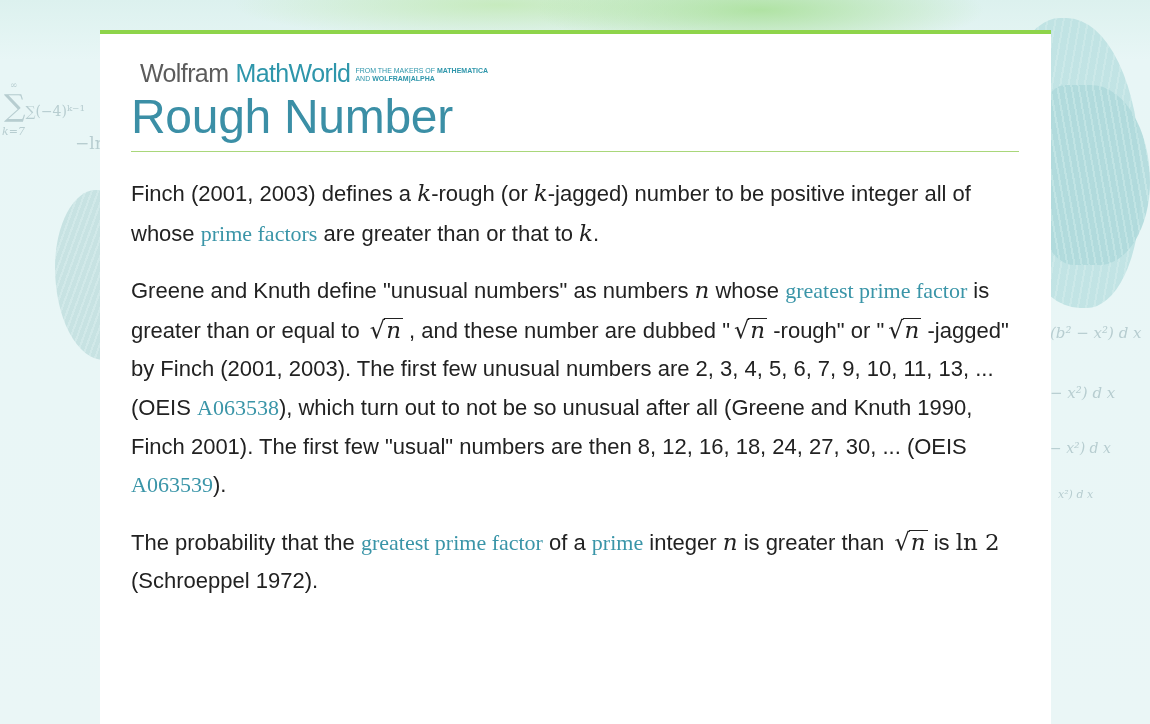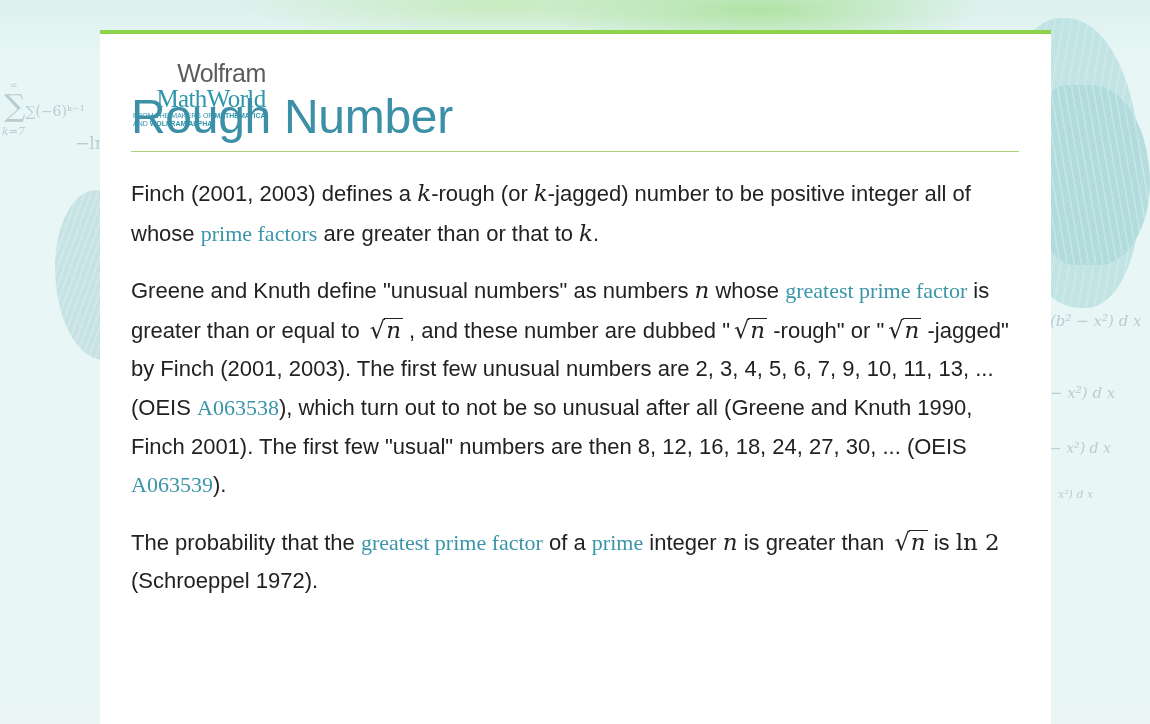--- a/index.html
+++ b/index.html
@@ -59,36 +59,35 @@
       left: 100px;
       top: 30px;
       width: 951px;
       height: 694px;
       background: #ffffff;
       border-top: 4px solid #8ed44a;
       box-sizing: border-box;
     }
     .logo {
       position: absolute;
-      left: 28px;
+      left: 40px;
       top: 26px;
       display: flex;
       align-items: flex-end;
       white-space: nowrap;
-      flex-direction: column;
     }
     .logo-wolfram {
       font-family: "Liberation Sans", sans-serif;
       font-size: 25px;
       color: #5c5c5c;
       letter-spacing: -0.6px;
       line-height: 26px;
     }
     .logo-mathworld {
-      font-family: Liberation Serif, serif;
+      font-family: Liberation Sans, sans-serif;
       font-size: 25px;
       color: #2e96ab;
       letter-spacing: -0.6px;
       line-height: 26px;
       margin-left: 7px;
     }
     .logo-tag {
       font-size: 7px;
       line-height: 8px;
       color: #2e96ab;
@@ -164,27 +163,27 @@
   </style>
 </head>
 <body>
 
 <div class="bg">
   <div class="bg-shape right1"></div>
   <div class="bg-shape right2"></div>
   <div class="bg-shape left1"></div>
 
   <div class="bg-math" style="left:4px; top:88px; font-size:20px; font-style:normal;">
-    <span style="font-size:30px;">∑</span><span style="font-size:14px;">∑(−6)ᵏ⁻¹</span>
+    <span style="font-size:30px;">∑</span><span style="font-size:14px;">∑(−4)ᵏ⁻¹</span>
   </div>
   <div class="bg-math" style="left:10px; top:80px; font-size:9px;">∞</div>
   <div class="bg-math" style="left:2px; top:125px; font-size:11px;">k=7</div>
   <div class="bg-math" style="left:75px; top:133px; font-size:17px; font-style:normal;">−ln</div>
 
-  <div class="bg-math" style="left:1050px; top:312px; font-size:15px;">(b² − x²)  d x</div>
+  <div class="bg-math" style="left:1050px; top:324px; font-size:15px;">(b² − x²)  d x</div>
   <div class="bg-math" style="left:1050px; top:384px; font-size:15px;">− x²)  d x</div>
   <div class="bg-math" style="left:1050px; top:440px; font-size:14px;">− x²)  d x</div>
   <div class="bg-math" style="left:1058px; top:488px; font-size:11px;">x²)  d x</div>
 </div>
 
 <div class="card">
 
   <div class="logo">
     <span class="logo-wolfram">Wolfram</span>
     <span class="logo-mathworld">MathWorld</span>

